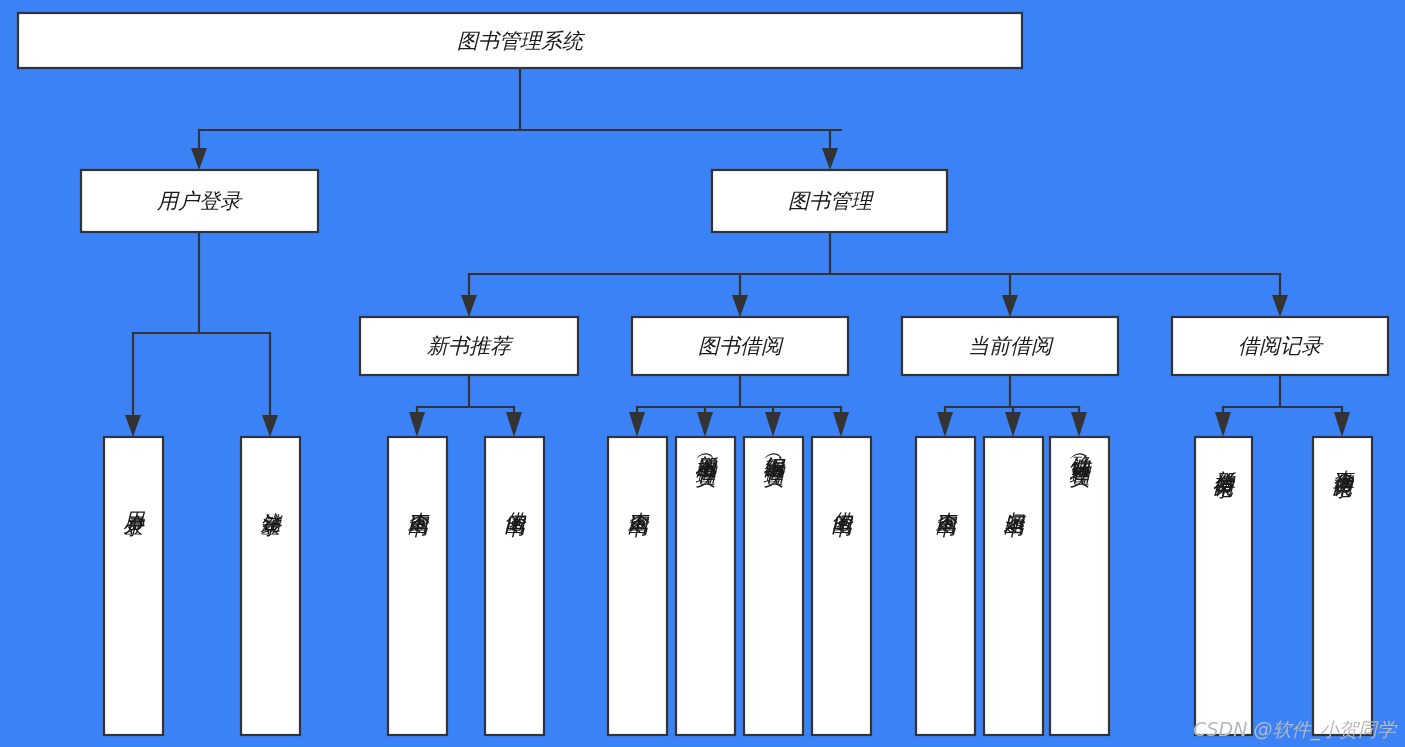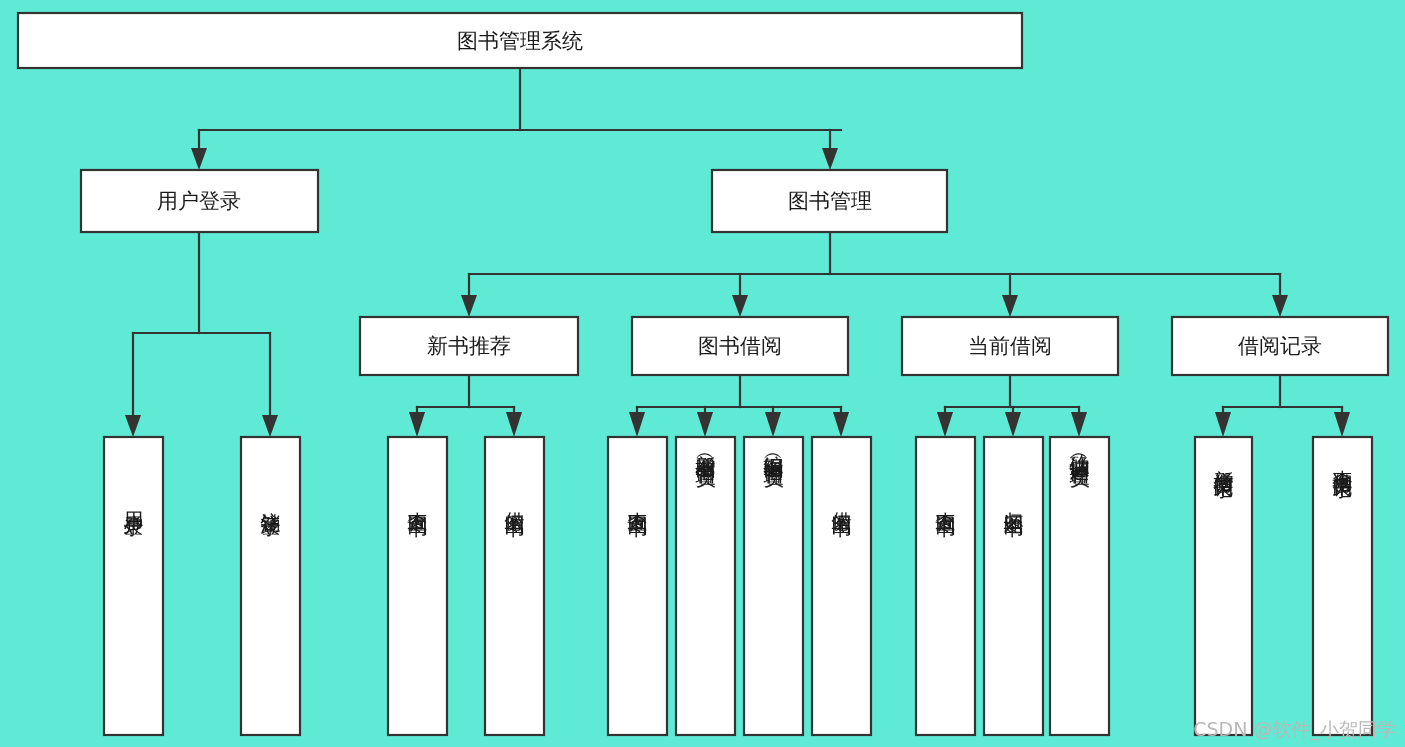--- a/index.html
+++ b/index.html
@@ -8,22 +8,23 @@
     padding: 0;
     background: #ffffff;
   }
   body {
     font-family: "DejaVu Sans", "Liberation Sans", sans-serif;
   }
   #diagram-root {
     position: relative;
     width: 1405px;
     height: 747px;
-    background: #5eead4;
+    background: #3b82f6;
     overflow: hidden;
+    font-style: italic;
   }
   svg#tree-svg {
     position: absolute;
     left: 0;
     top: 0;
     width: 1405px;
     height: 747px;
   }
   .node-box {
     fill: #ffffff;

